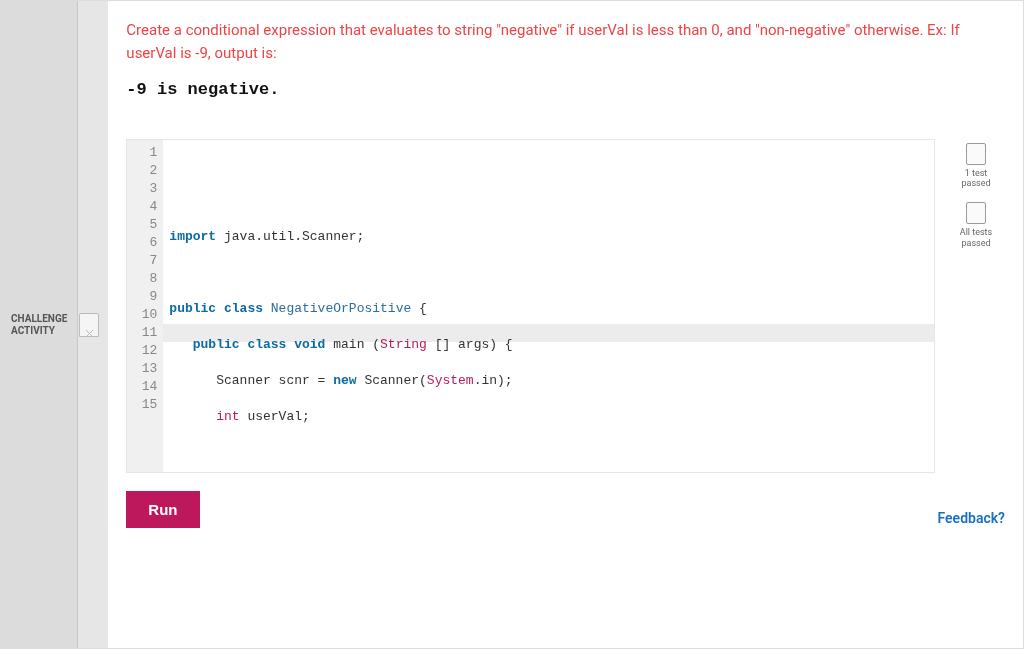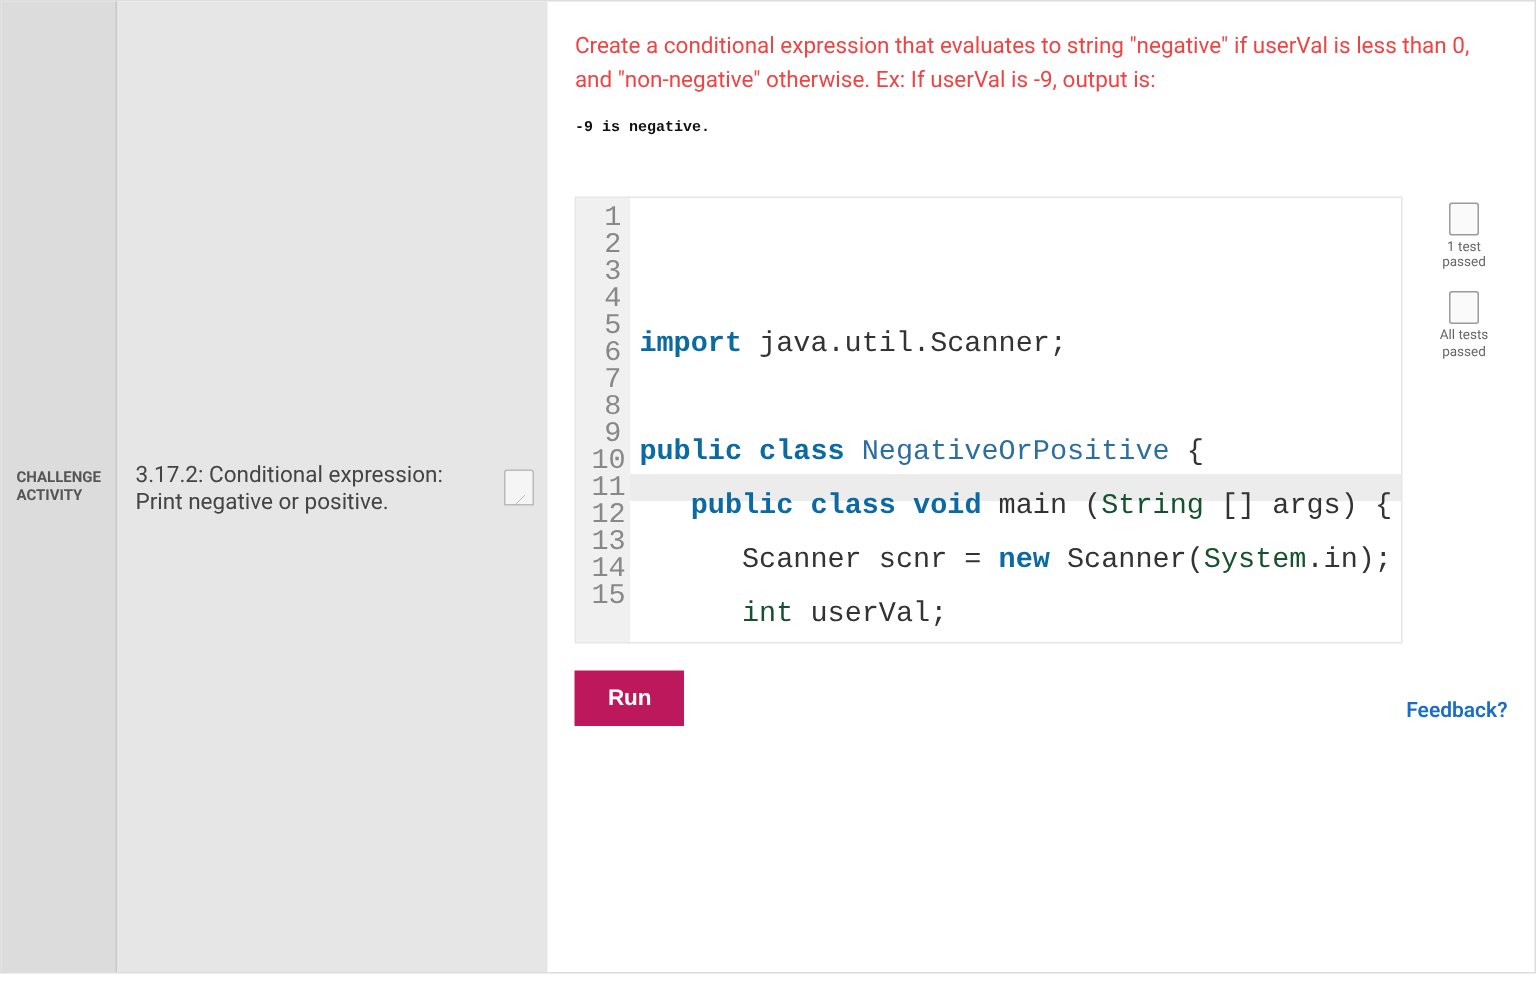--- a/index.html
+++ b/index.html
@@ -72,42 +72,42 @@
       flex-direction: column;
     }
     .instructions {
       font-size: 15px;
       color: #ef4444;
       line-height: 1.55;
       margin-bottom: 14px;
     }
     .example-output {
       font-family: "Courier New", Courier, monospace;
-      font-size: 10px;
+      font-size: 17px;
       font-weight: 700;
       color: #111;
       margin-bottom: 40px;
     }
     .watermark {
       font-size: 10px;
       color: #ccc;
       margin-bottom: 2px;
     }
     .editor-row {
       display: flex;
       gap: 12px;
       align-items: flex-start;
     }
     .editor {
       flex: 1;
       display: flex;
       border: 1px solid #e6e6e6;
       font-family: "Courier New", Courier, monospace;
-      font-size: 19px;
-      height: 298px;
+      font-size: 13px;
+      height: 334px;
       overflow: hidden;
       background: #fff;
       cursor: text;
       justify-content: center;
     }
     .gutter {
       background: #f0f0f0;
       color: #888;
       text-align: right;
       padding: 4px 6px 4px 10px;
@@ -125,21 +125,21 @@
     .code-line { height: 18px; }
     .hl-line {
       position: absolute;
       left: 0; right: 0;
       height: 18px;
       background: #ececec;
       z-index: 0;
     }
     .code-text { position: relative; z-index: 1; }
     .kw { color: #0b6aa2; font-weight: bold; }
-    .type { color: #14532d; }
+    .type { color: #be185d; }
     .cls { color: #2b6ea0; }
 
     .status-col {
       width: 58px;
       display: flex;
       flex-direction: column;
       gap: 14px;
       align-items: center;
       padding-top: 4px;
     }
@@ -186,21 +186,20 @@
   </style>
 </head>
 <body>
 
 <div class="container">
   <div class="header">
     <div class="challenge-badge">
       <span>CHALLENGE</span>
       <span>ACTIVITY</span>
     </div>
-    <div class="activity-title">3.17.2: Conditional expression: Print negative or positive.</div>
     <div class="bookmark-badge">
       <div class="bookmark-icon"></div>
     </div>
   </div>
 
   <div class="content">
     <div class="instructions">Create a conditional expression that evaluates to string "negative" if userVal is less than 0, and "non-negative" otherwise. Ex: If userVal is -9, output is:</div>
     <div class="example-output">-9 is negative.</div>
 
     <div class="editor-row">

